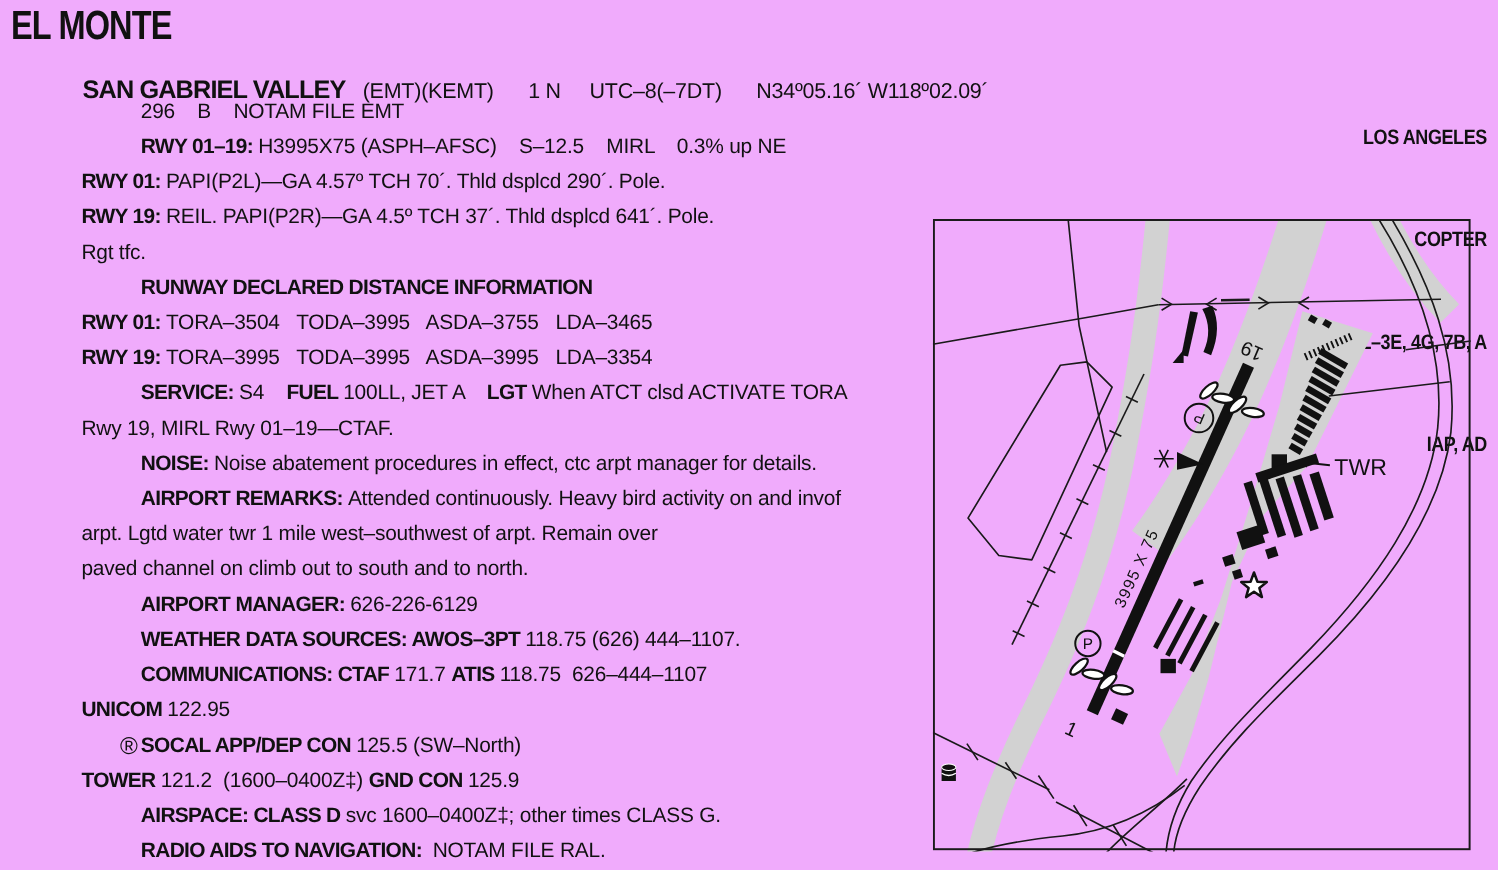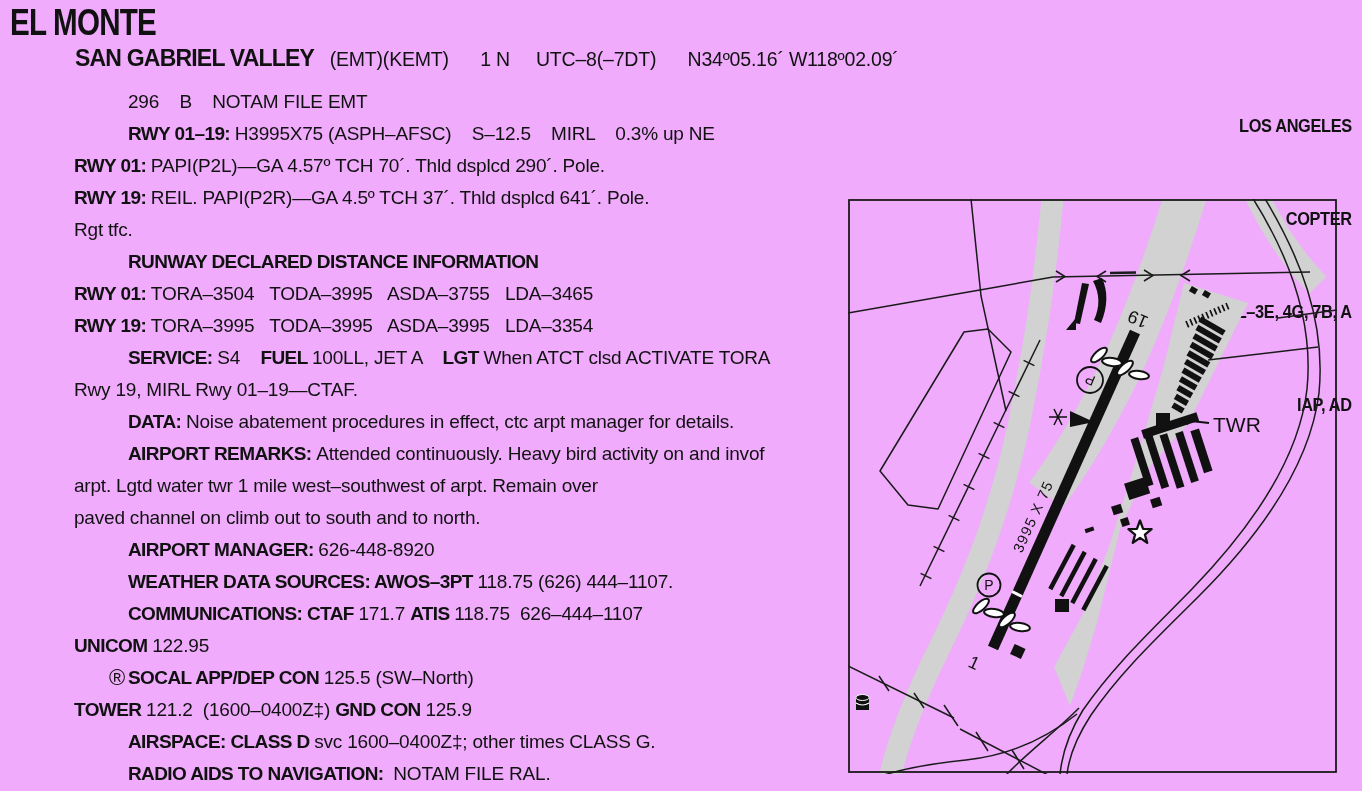--- a/index.html
+++ b/index.html
@@ -1,20 +1,20 @@
 <!DOCTYPE html>
 <html><head>
 <meta charset="utf-8">
 <style>
   html,body{margin:0;padding:0;background:#fff;}
   .page{position:relative;width:1362px;height:791px;background:#f0abfc;overflow:hidden;
         font-family:"Liberation Sans","DejaVu Sans",sans-serif;color:#111;}
   .city-heading{position:absolute;left:10px;top:2px;font-size:37px;font-weight:700;
         letter-spacing:-1px;transform:scaleX(.8);transform-origin:left top;white-space:pre;}
-  .title-line{position:absolute;left:75px;top:45px;white-space:pre;}
+  .title-line{position:absolute;left:75px;top:68px;white-space:pre;}
   .airport-name{font-size:23px;font-weight:700;letter-spacing:-0.8px;}
   .title-rest{font-size:19.5px;letter-spacing:-0.2px;}
   .chart-block{position:absolute;right:10px;top:48px;text-align:right;font-weight:700;
         font-size:19px;line-height:31px;letter-spacing:-0.4px;transform:scaleX(.86);
         transform-origin:right top;white-space:pre;}
   .body-text{position:absolute;left:0;top:86px;width:848px;font-size:19px;
         letter-spacing:-0.2px;}
   .line{height:32px;line-height:32px;white-space:pre;}
   .i1{padding-left:112px;margin-left:16px;}
   .i2{padding-left:74px;}
@@ -44,25 +44,25 @@
     <div class="line i1"><span>296    B    NOTAM FILE EMT</span></div>
     <div class="line i1"><span class="b">RWY 01–19: </span><span>H3995X75 (ASPH–AFSC)    S–12.5    MIRL    0.3% up NE</span></div>
     <div class="line i2"><span class="b">RWY 01: </span><span>PAPI(P2L)—GA 4.57º TCH 70´. Thld dsplcd 290´. Pole.</span></div>
     <div class="line i2"><span class="b">RWY 19: </span><span>REIL. PAPI(P2R)—GA 4.5º TCH 37´. Thld dsplcd 641´. Pole.</span></div>
     <div class="line i2"><span>Rgt tfc.</span></div>
     <div class="line i1"><span class="b">RUNWAY DECLARED DISTANCE INFORMATION</span></div>
     <div class="line i2"><span class="b">RWY 01: </span><span>TORA–3504   TODA–3995   ASDA–3755   LDA–3465</span></div>
     <div class="line i2"><span class="b">RWY 19: </span><span>TORA–3995   TODA–3995   ASDA–3995   LDA–3354</span></div>
     <div class="line i1"><span class="b">SERVICE: </span><span>S4    </span><span class="b">FUEL </span><span>100LL, JET A    </span><span class="b">LGT </span><span>When ATCT clsd ACTIVATE TORA</span></div>
     <div class="line i2"><span>Rwy 19, MIRL Rwy 01–19—CTAF.</span></div>
-    <div class="line i1"><span class="b">DATA: </span><span>Noise abatement procedures in effect, ctc arpt manager for details.</span></div>
+    <div class="line i1"><span class="b">NOISE: </span><span>Noise abatement procedures in effect, ctc arpt manager for details.</span></div>
     <div class="line i1"><span class="b">AIRPORT REMARKS: </span><span>Attended continuously. Heavy bird activity on and invof</span></div>
     <div class="line i2"><span>arpt. Lgtd water twr 1 mile west–southwest of arpt. Remain over</span></div>
     <div class="line i2"><span>paved channel on climb out to south and to north.</span></div>
-    <div class="line i1"><span class="b">AIRPORT MANAGER: </span><span>626-448-8920</span></div>
+    <div class="line i1"><span class="b">AIRPORT MANAGER: </span><span>626-226-6129</span></div>
     <div class="line i1"><span class="b">WEATHER DATA SOURCES: AWOS–3PT </span><span>118.75 (626) 444–1107.</span></div>
     <div class="line i1"><span class="b">COMMUNICATIONS: CTAF </span><span>171.7 </span><span class="b">ATIS </span><span>118.75  626–444–1107</span></div>
     <div class="line i2"><span class="b">UNICOM </span><span>122.95</span></div>
     <div class="line i0"><span class="mark">®</span><span class="b">SOCAL APP/DEP CON </span><span>125.5 (SW–North)</span></div>
     <div class="line i2"><span class="b">TOWER </span><span>121.2  (1600–0400Z‡) </span><span class="b">GND CON </span><span>125.9</span></div>
     <div class="line i1"><span class="b">AIRSPACE: CLASS D </span><span>svc 1600–0400Z‡; other times CLASS G.</span></div>
     <div class="line i1"><span class="b">RADIO AIDS TO NAVIGATION: </span><span> NOTAM FILE RAL.</span></div>
   </div>
 
   <svg class="diagram" viewBox="0 0 490 575" xmlns="http://www.w3.org/2000/svg">

